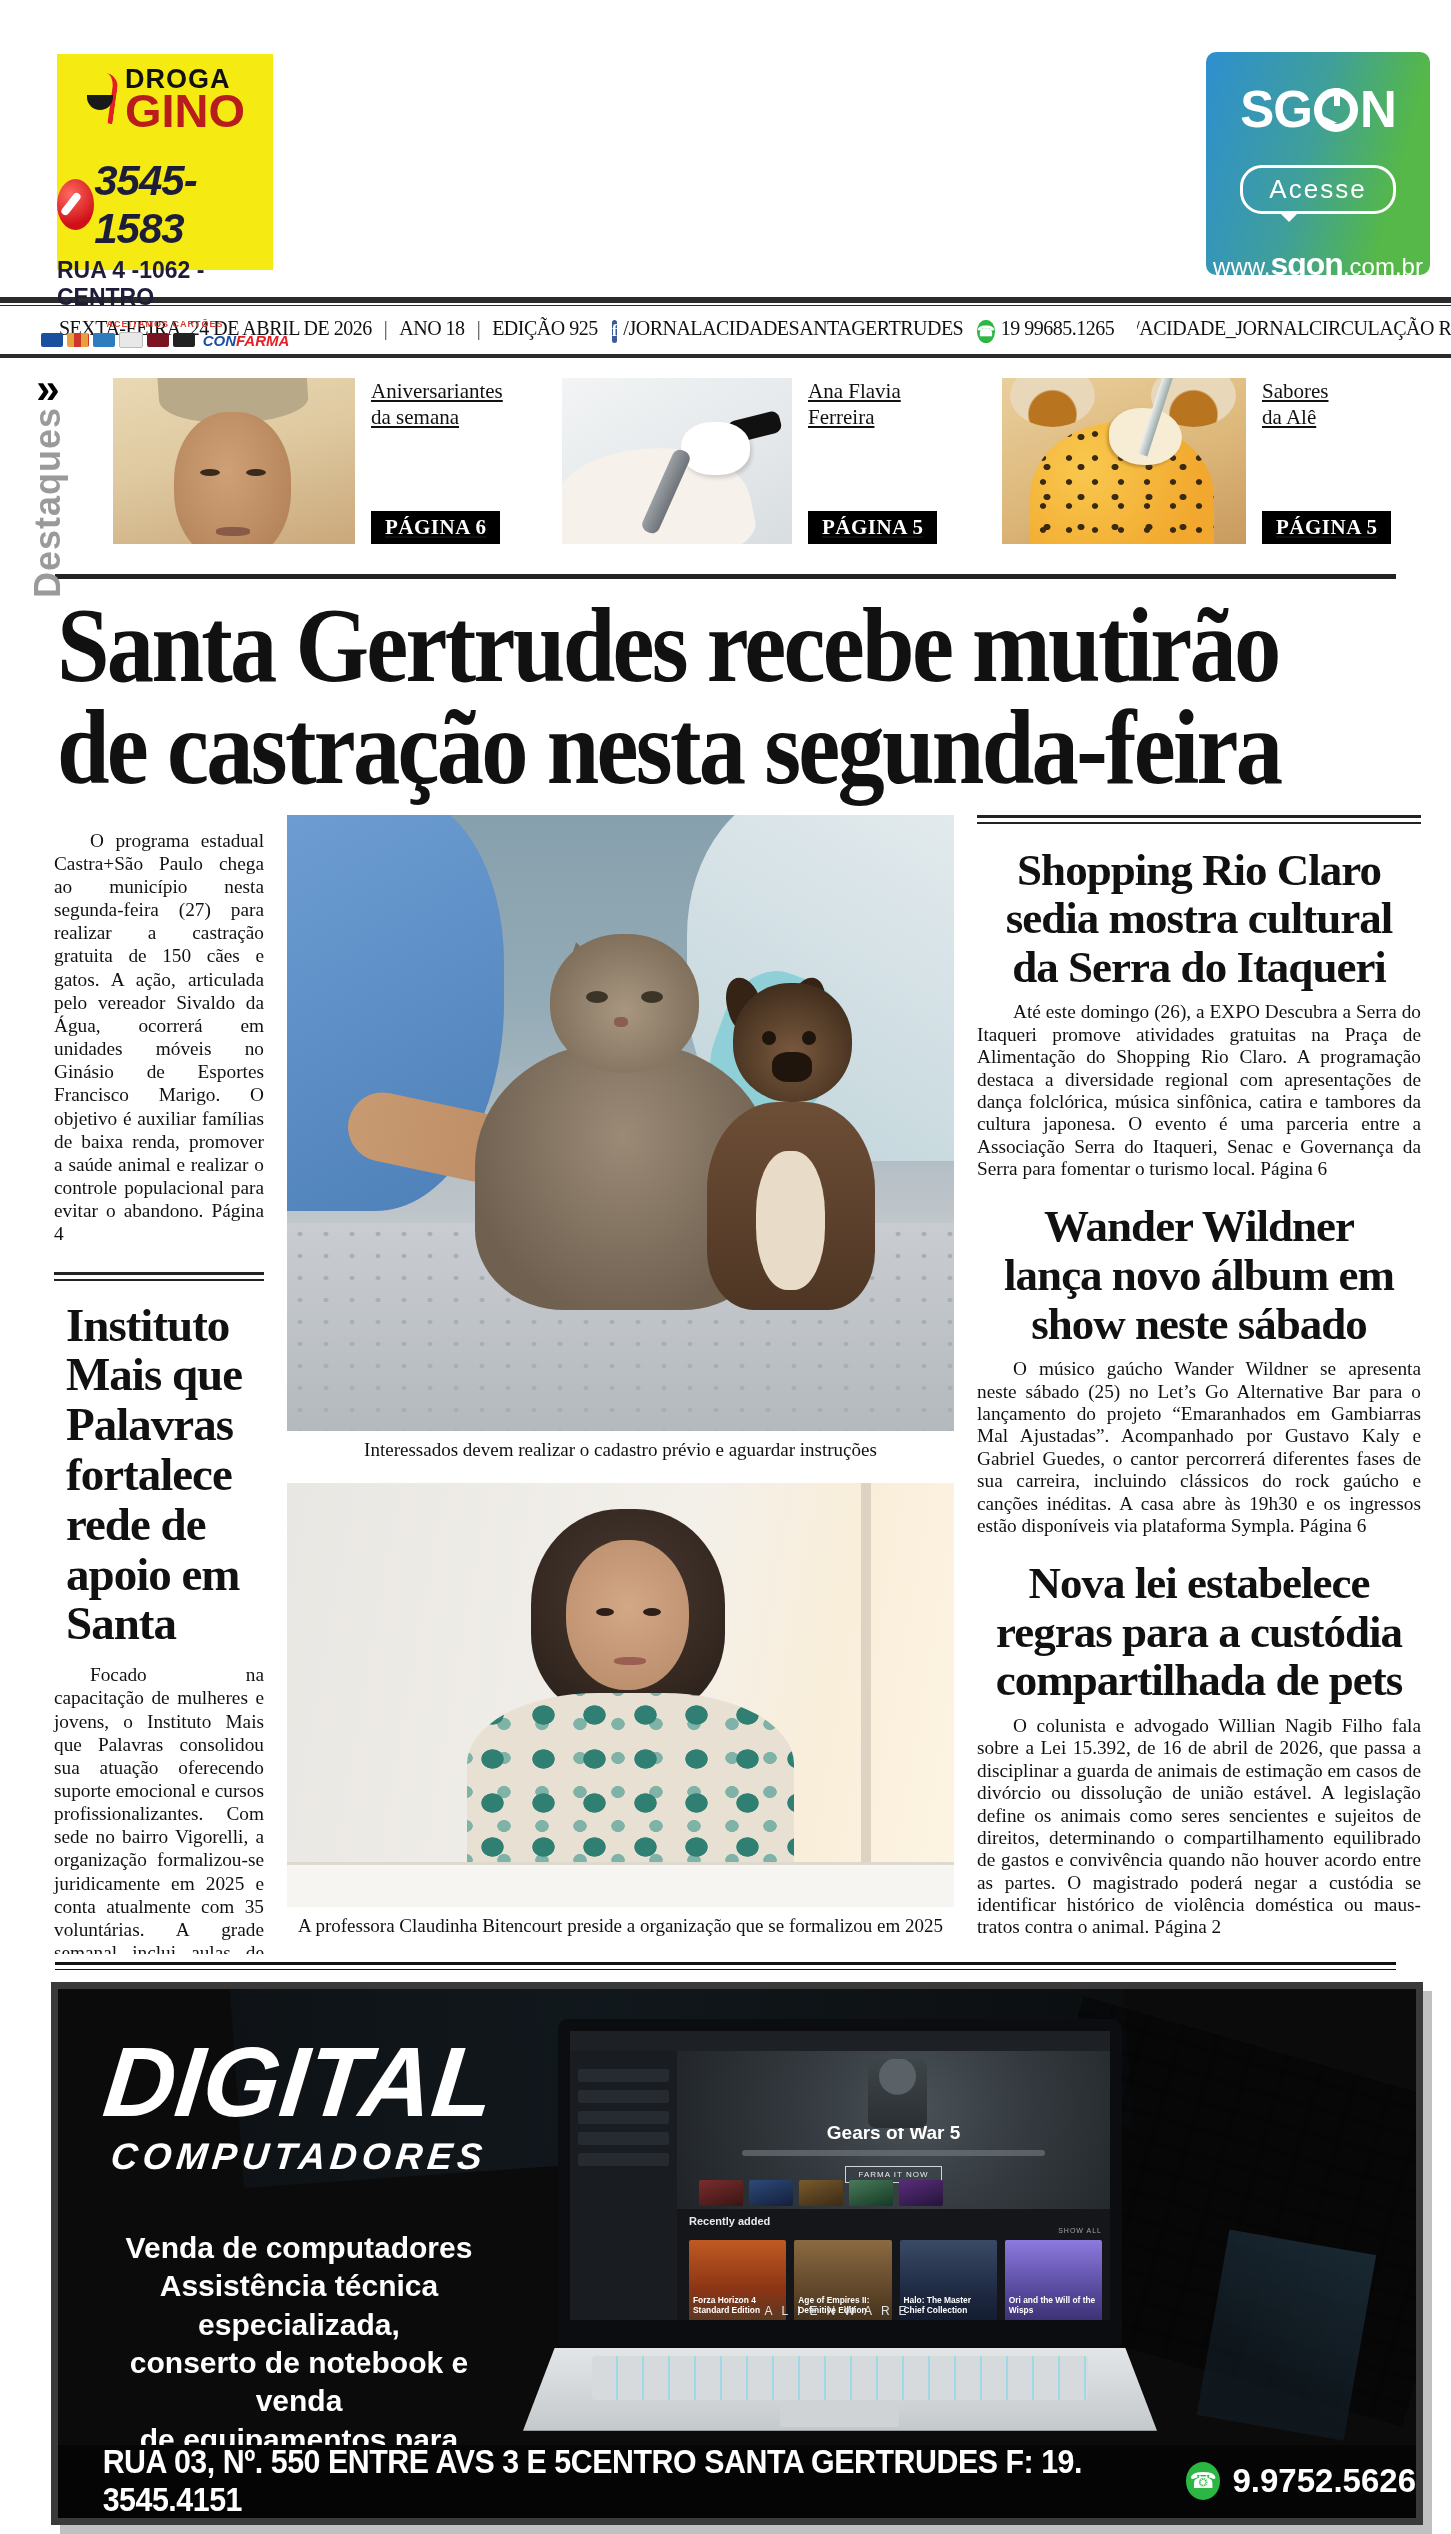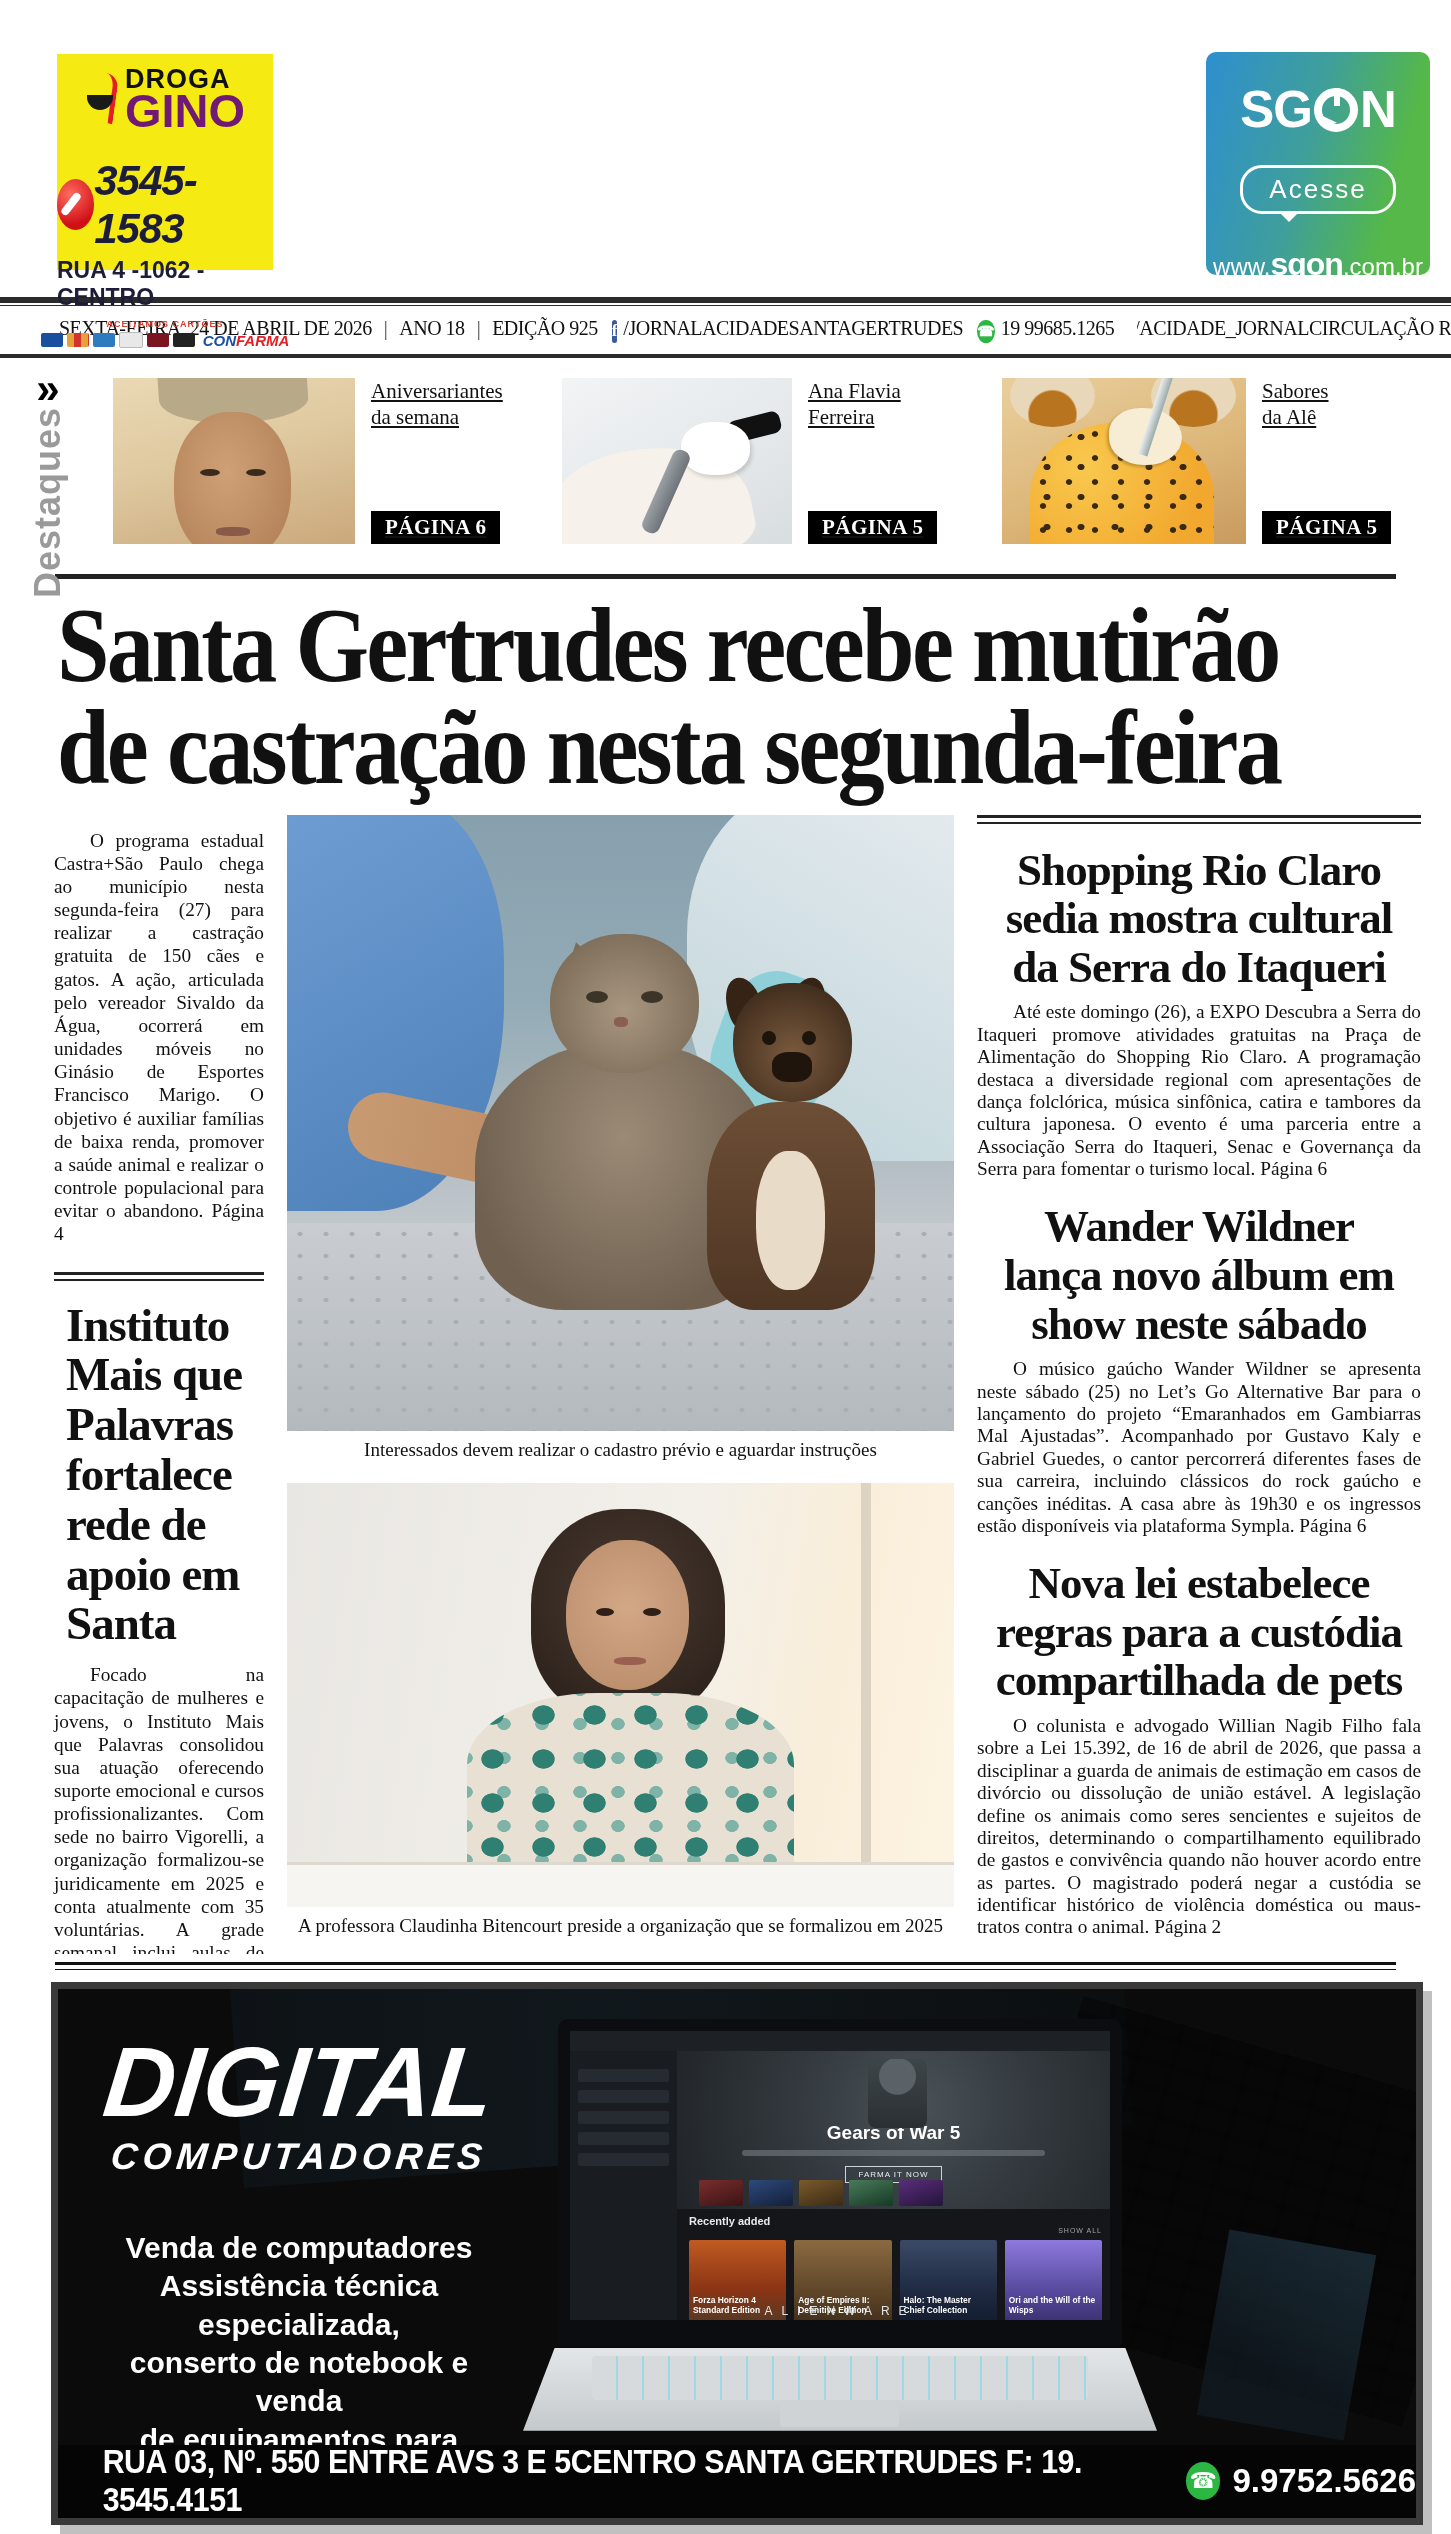--- a/index.html
+++ b/index.html
@@ -9,21 +9,21 @@
   
   .masthead{position:relative;height:297px;}
   .ad-gino{position:absolute;left:57px;top:54px;width:216px;height:216px;background:#f6ea13;
            display:flex;flex-direction:column;align-items:center;padding-top:14px;box-sizing:border-box;}
   .gino-row{display:flex;align-items:center;gap:6px;}
   .gino-icon{position:relative;width:34px;height:53px;}
   .gino-bowl{position:absolute;left:2px;top:22px;width:26px;height:15px;background:#1a1a1a;border-radius:0 0 20px 20px;}
   .gino-snake{position:absolute;left:10px;top:0;width:16px;height:50px;border-right:5px solid #e31e24;border-radius:0 14px 0 14px;transform:rotate(8deg);}
   .gino-names{display:flex;flex-direction:column;line-height:.85;font-family:"Liberation Sans",sans-serif;}
   .gino-droga{font-weight:700;font-size:27px;color:#111;letter-spacing:1px;}
-  .gino-gino{font-weight:800;font-size:47px;color:#701a75;letter-spacing:0;}
+  .gino-gino{font-weight:800;font-size:47px;color:#b91c1c;letter-spacing:0;}
   .gino-phone-row{display:flex;align-items:center;gap:0;margin-top:26px;font-style:italic;}
   .phone-icon{width:40px;height:51px;background:radial-gradient(circle at 35% 30%,#ff6a5e,#d01018 70%);border-radius:50%;position:relative;}
   .phone-icon:after{content:"";position:absolute;left:10px;top:12px;width:8px;height:26px;background:#fff;border-radius:6px;transform:rotate(38deg);}
   .gino-phone{font-family:"Liberation Sans",sans-serif;font-weight:800;font-size:42px;color:#1d1d3a;letter-spacing:-1px;}
   .gino-addr{font-family:"Liberation Sans",sans-serif;font-weight:800;font-size:23px;color:#1d1d3a;margin-top:4px;}
   .gino-note{font-family:"Liberation Sans",sans-serif;font-weight:700;font-size:9px;color:#d43a2a;margin-top:8px;letter-spacing:1px;}
   .gino-cards{display:flex;align-items:center;gap:4px;margin-top:3px;}
   .chip{width:22px;height:14px;border-radius:2px;}
   .chip1{background:#1a4fa0;} .chip2{background:repeating-linear-gradient(90deg,#e7a13a 0 7px,#d0342c 7px 14px);}
   .chip3{background:#2f7bc0;} .chip4{background:#e8e8e8;border:1px solid #bbb;} .chip5{background:#7a1420;} .chip6{background:#222;}

